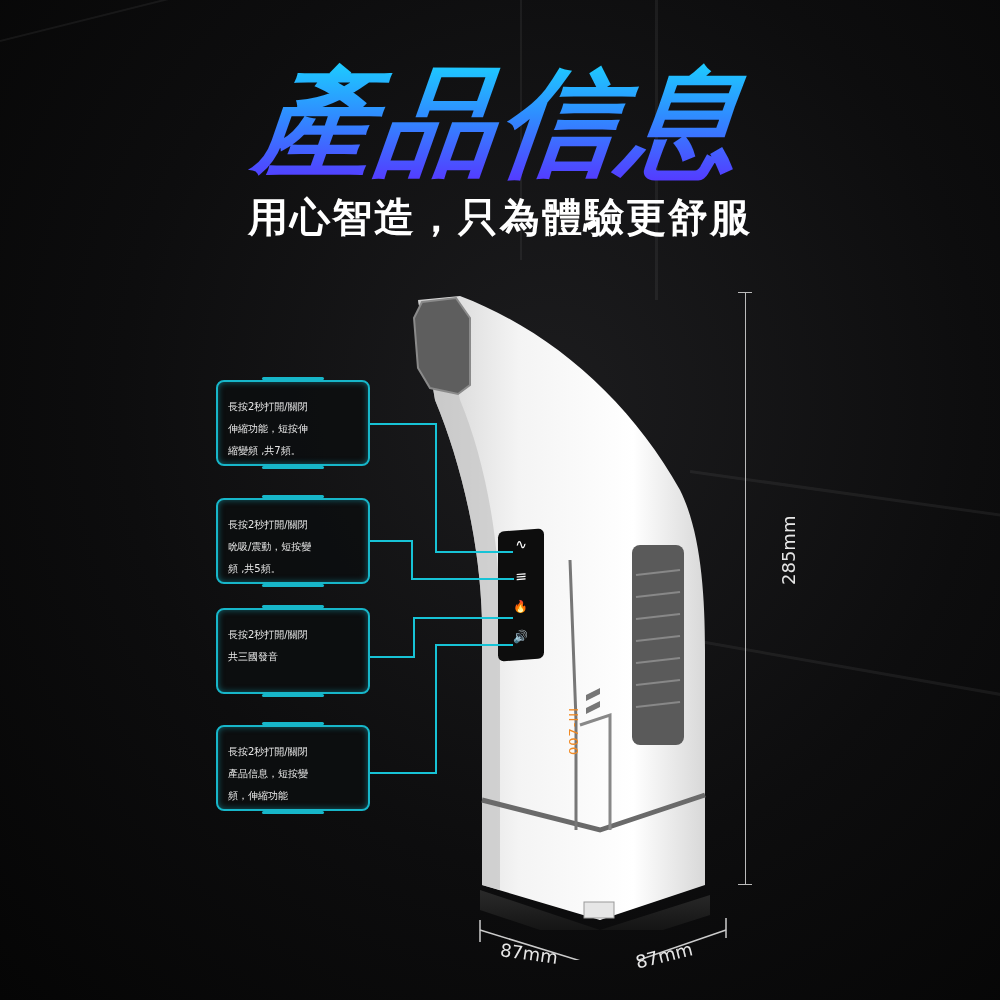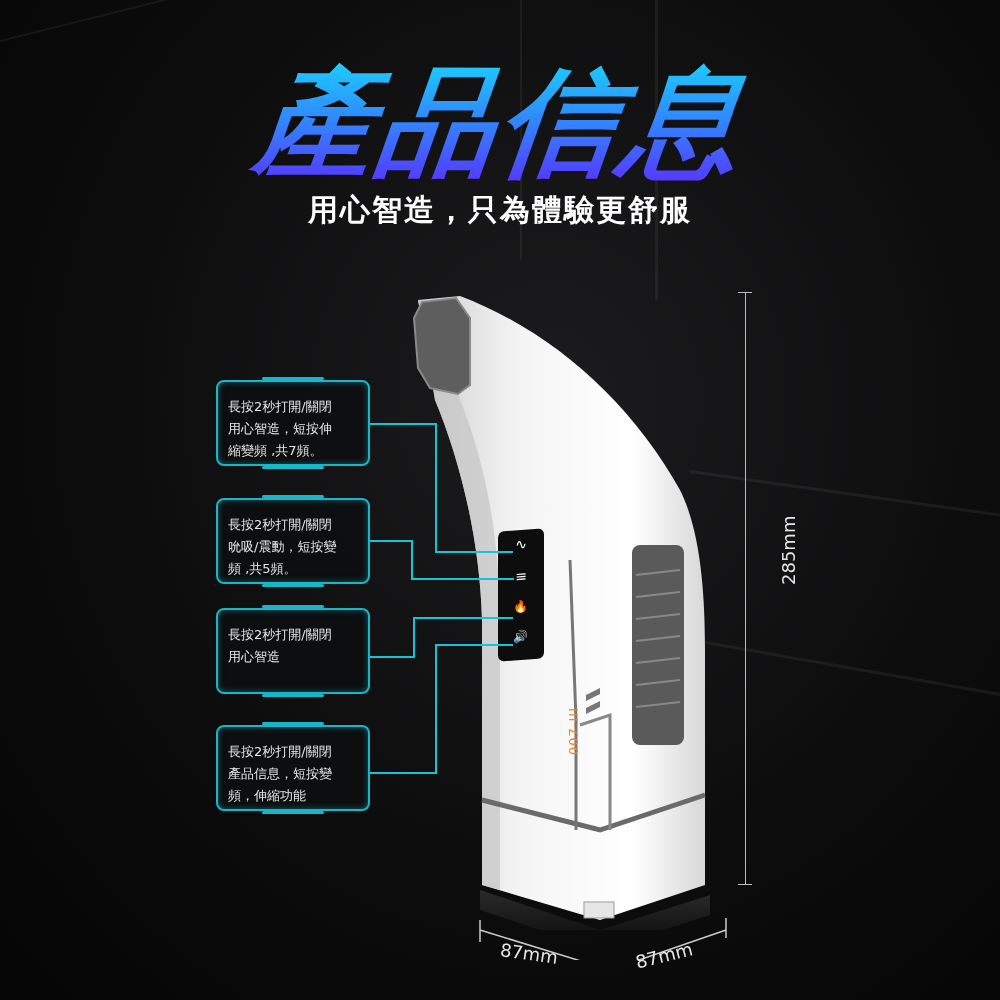--- a/index.html
+++ b/index.html
@@ -6,24 +6,24 @@
   #stage{position:relative;width:1000px;height:1000px;overflow:hidden;
     background:radial-gradient(ellipse at 55% 40%, #1c1c1e 0%, #0d0d0e 55%, #050505 100%);
     font-family:"DejaVu Sans","Liberation Sans",sans-serif;}
   .bg-line{position:absolute;background:rgba(255,255,255,0.06);}
   .title{position:absolute;left:0;width:1000px;top:52px;text-align:center;
     font-size:118px;font-weight:bold;font-style:italic;letter-spacing:4px;line-height:140px;
     background:linear-gradient(180deg,#19d9ff 0%,#2f8dff 45%,#5a2dff 100%);
     -webkit-background-clip:text;background-clip:text;color:transparent;
     transform:skewX(-6deg);}
   .subtitle{position:absolute;left:0;width:1000px;top:190px;text-align:center;
-    color:#fff;font-size:30px;font-weight:bold;letter-spacing:2px;}
+    color:#fff;font-size:40px;font-weight:bold;letter-spacing:2px;}
   .callout{position:absolute;left:216px;width:154px;background:rgba(12,14,16,0.9);
     border:2px solid #17b6c9;border-radius:8px;box-shadow:0 0 6px rgba(23,182,201,0.5) inset;
-    padding:14px 10px;color:#e8e8e8;font-size:13px;line-height:22px;box-sizing:border-box;}
+    padding:14px 10px;color:#e8e8e8;font-size:10px;line-height:22px;box-sizing:border-box;}
   .callout::before{content:"";position:absolute;left:44px;right:44px;top:-5px;height:3px;background:#17b6c9;border-radius:2px;}
   .callout::after{content:"";position:absolute;left:44px;right:44px;bottom:-5px;height:3px;background:#17b6c9;border-radius:2px;}
   .conn{position:absolute;background:#17c3d6;}
   .device{position:absolute;}
   .panel{position:absolute;left:498px;top:530px;width:46px;height:130px;background:#0d0d0d;border-radius:6px;transform:skewY(-4deg);}
   .picon{position:absolute;left:0;width:46px;text-align:center;color:#fff;font-size:14px;}
   .dim-v{position:absolute;left:745px;top:292px;width:1px;height:592px;background:#bbb;}
   .dim-cap{position:absolute;width:14px;height:1px;background:#bbb;}
   .dim-text{position:absolute;color:#e6e6e6;font-size:18px;}
 </style>
@@ -88,31 +88,31 @@
 
   <div class="panel">
     <div class="picon" style="top:6px;">∿</div>
     <div class="picon" style="top:38px;">≡</div>
     <div class="picon" style="top:70px;font-size:12px;">🔥</div>
     <div class="picon" style="top:100px;font-size:12px;">🔊</div>
   </div>
 
   <div class="callout" style="top:380px;height:86px;">
     <div>長按2秒打開/關閉</div>
-    <div>用心智造，短按伸</div>
+    <div>伸縮功能，短按伸</div>
     <div>縮變頻 ,共7頻。</div>
   </div>
   <div class="callout" style="top:498px;height:86px;">
     <div>長按2秒打開/關閉</div>
     <div>吮吸/震動，短按變</div>
     <div>頻 ,共5頻。</div>
   </div>
   <div class="callout" style="top:608px;height:86px;">
     <div>長按2秒打開/關閉</div>
-    <div>用心智造</div>
+    <div>共三國發音</div>
   </div>
   <div class="callout" style="top:725px;height:86px;">
     <div>長按2秒打開/關閉</div>
     <div>產品信息，短按變</div>
     <div>頻，伸縮功能</div>
   </div>
 
   <div class="conn" style="left:370px;top:423px;width:66px;height:2px;"></div>
   <div class="conn" style="left:435px;top:423px;width:2px;height:130px;"></div>
   <div class="conn" style="left:435px;top:551px;width:78px;height:2px;"></div>

